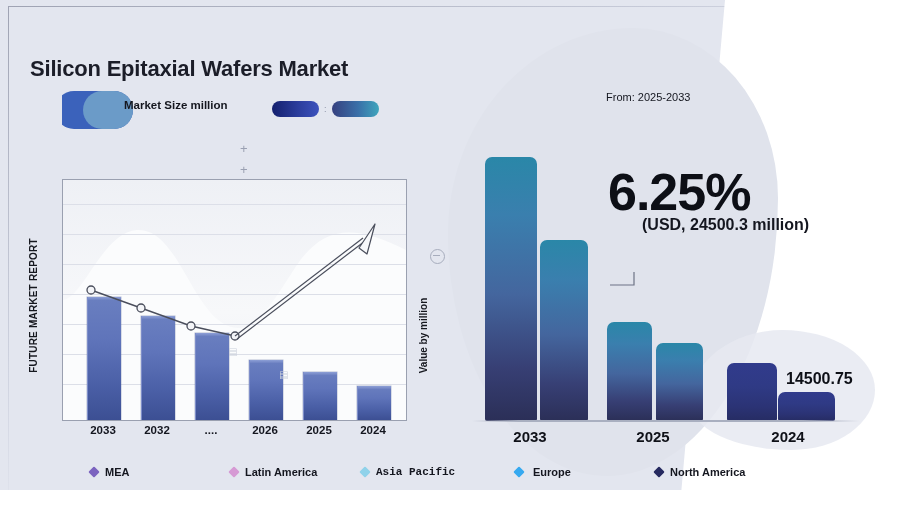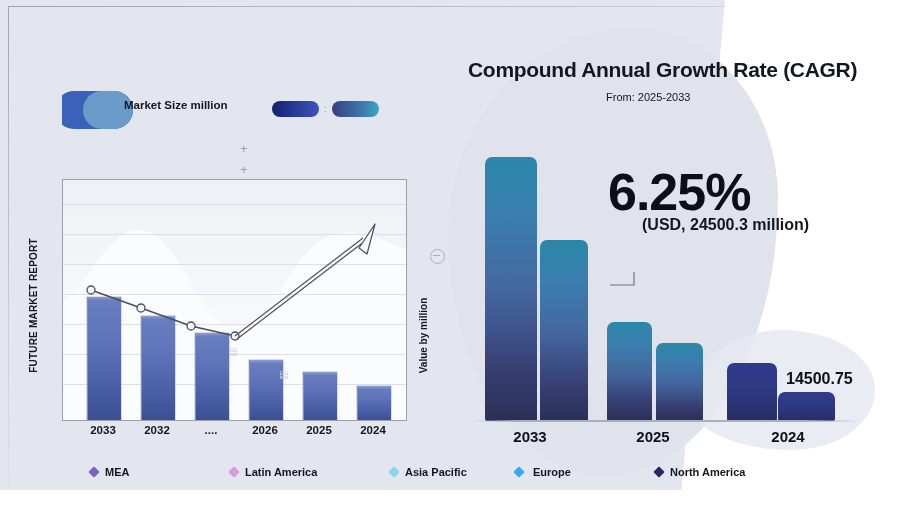--- a/index.html
+++ b/index.html
@@ -161,20 +161,21 @@
 <div id="root">
 
   <div class="panel"></div>
   <div class="panel-line"></div>
   <div class="panel-line-v"></div>
   <div class="right-white"></div>
   <div class="blob"></div>
   <div class="blob2"></div>
   <div class="panel-bottom"></div>
 
+  <div class="l-title">Silicon Epitaxial Wafers Market</div>
 
   <svg class="hex" viewBox="0 0 76 38">
     <path d="M12 0 H52 A19 19 0 0 1 52 38 H12 A19 19 0 0 1 12 0 Z" fill="#3b62bb"></path>
     <path d="M40 0 H52 A19 19 0 0 1 52 38 H40 A19 19 0 0 1 40 0 Z" fill="#6b9bc8"></path>
   </svg>
 
   <div class="chip-label">Market Size million</div>
 
   <div class="pill-wrap">
     <div class="pill pill-a"></div>
@@ -231,21 +232,20 @@
 
   <div class="xlabels">
     <div class="xlab" style="left:14px;width:54px;">2033</div>
     <div class="xlab" style="left:68px;width:54px;">2032</div>
     <div class="xlab" style="left:122px;width:54px;">....</div>
     <div class="xlab" style="left:176px;width:54px;">2026</div>
     <div class="xlab" style="left:230px;width:54px;">2025</div>
     <div class="xlab" style="left:284px;width:54px;">2024</div>
   </div>
 
-  <div class="r-title">Compound Annual Growth Rate (CAGR)</div>
   <div class="r-sub">From: 2025-2033</div>
   <div class="cagr">6.25%</div>
   <div class="cagr-sub">(USD, 24500.3 million)</div>
 
   <svg class="marker" viewBox="0 0 38 14">
     <path d="M0 13 H24 V0" fill="none" stroke="#6d7385" stroke-width="1.2"></path>
   </svg>
 
   <div class="rbar teal" style="left:485px;top:157px;width:52px;height:264px;"></div>
   <div class="rbar teal" style="left:540px;top:240px;width:48px;height:181px;"></div>
@@ -265,21 +265,21 @@
 
   <div class="legend">
     <div class="lg" style="left:20px;top:0;">
       <i class="dia" style="background:#7b63bf"></i>
       <span>MEA</span>
     </div>
     <div class="lg" style="left:160px;top:0;">
       <i class="dia" style="background:#d69ad4"></i>
       <span>Latin America</span>
     </div>
-    <div class="lg" style="left:320px;top:0;">
+    <div class="lg" style="left:291px;top:0;font-family:Liberation Mono, monospace;">
       <i class="dia" style="background:#8fd2ea"></i>
       <span>Asia Pacific</span>
     </div>
     <div class="lg" style="left:445px;top:0;gap:10px;">
       <i class="dia" style="background:#36a9f0"></i>
       <span>Europe</span>
     </div>
     <div class="lg" style="left:585px;top:0;">
       <i class="dia" style="background:#262a60"></i>
       <span>North America</span>

